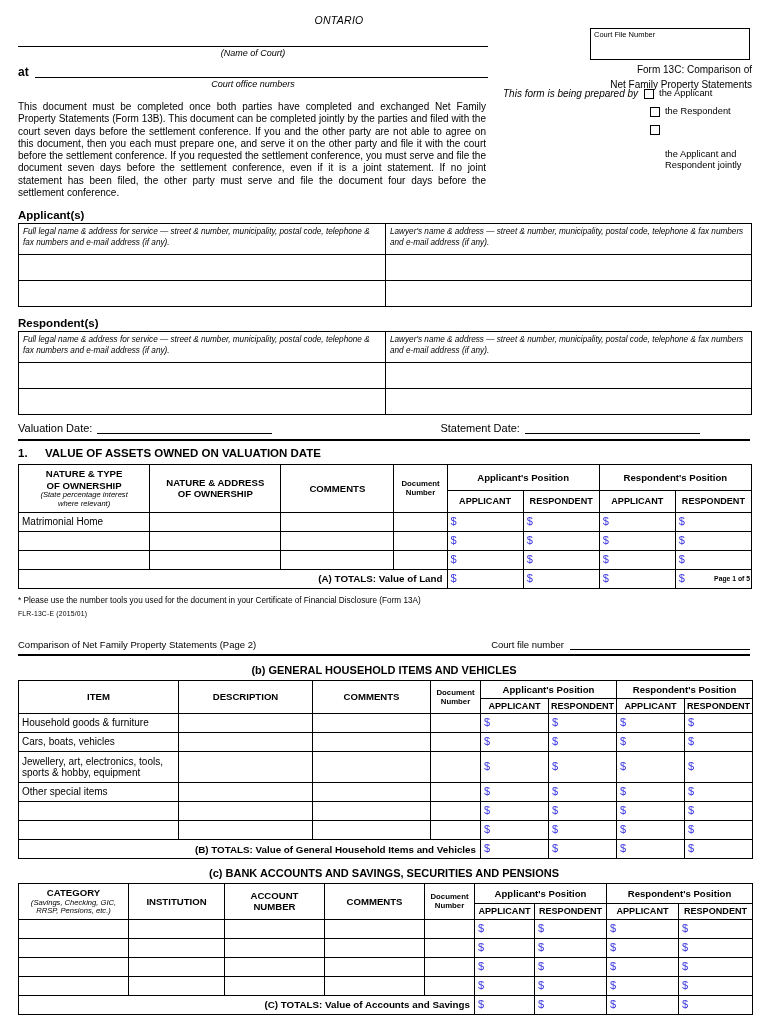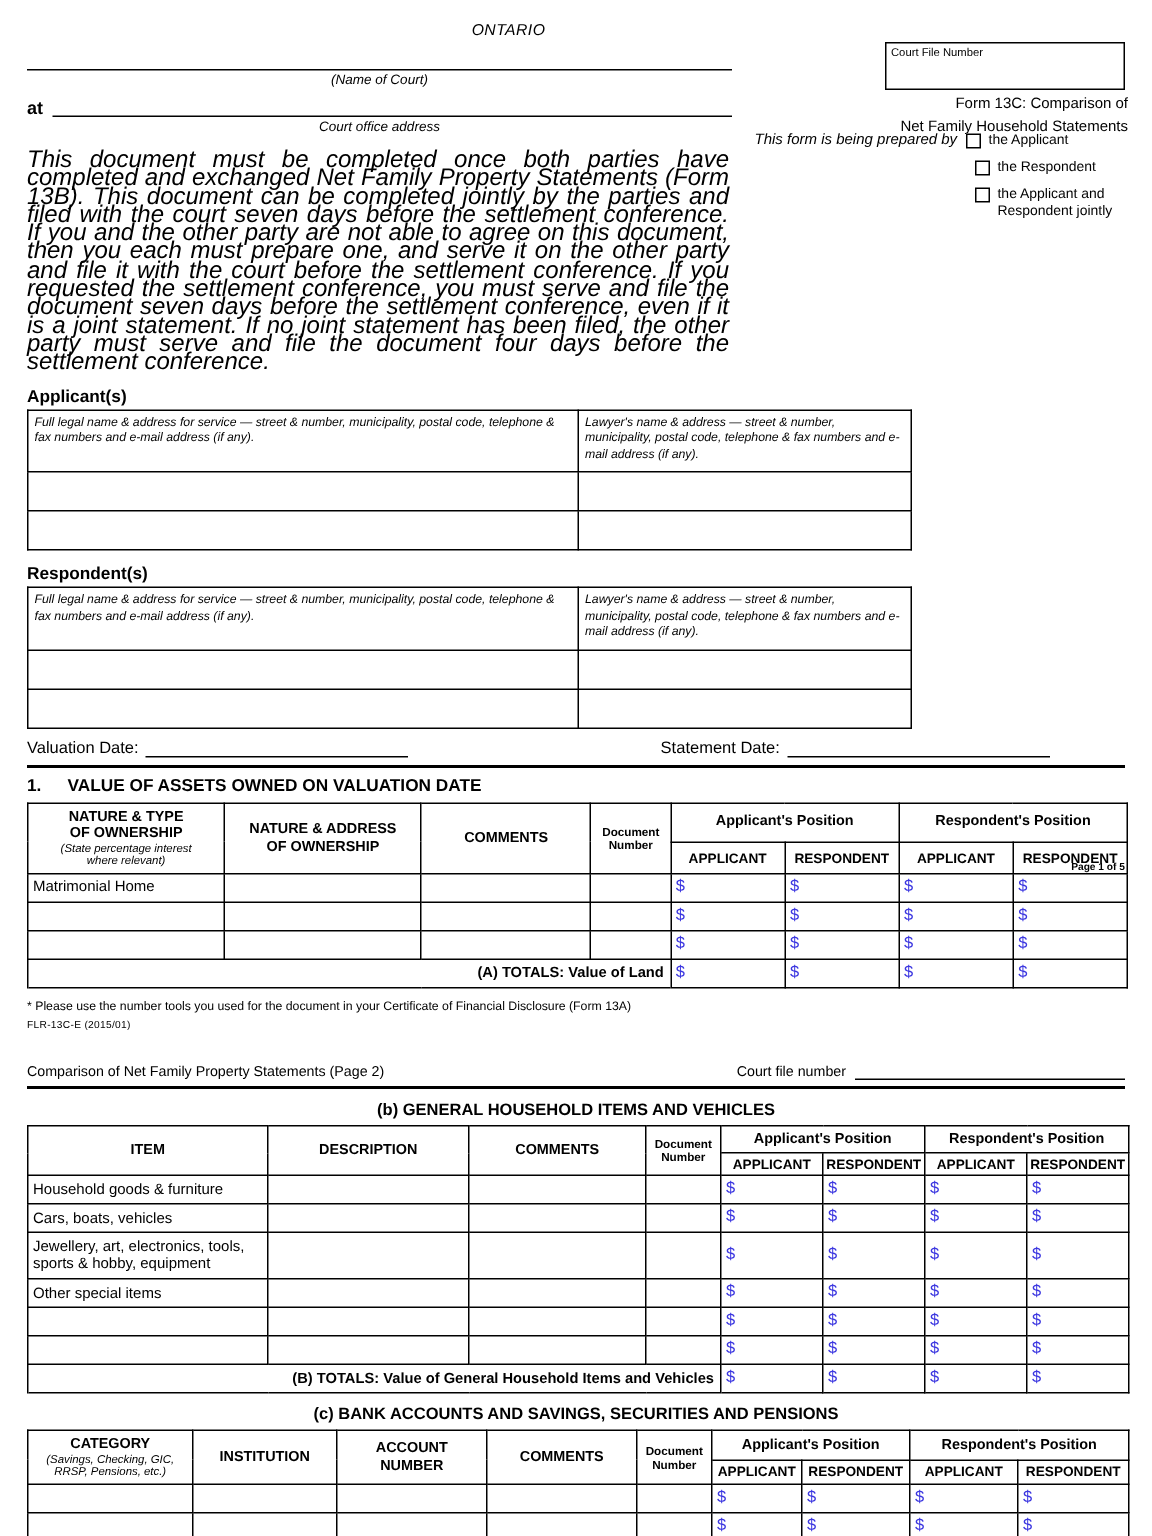--- a/index.html
+++ b/index.html
@@ -38,35 +38,35 @@
     width: 160px; height: 32px;
     border: 1.2px solid #000;
     font-size: 7.5px; padding: 1px 3px;
   }
   .form-title {
     position: absolute; left: 520px; top: 62px; width: 232px;
     text-align: right; font-size: 10px; line-height: 15px;
   }
 
   .instr {
-    font-style: italic; font-size: 16px; line-height: 12.3px;
+    font-size: 10px; line-height: 12.3px;
     text-align: justify; width: 468px; margin-top: 12px;
   }
 
   .prep-block { position: absolute; left: 503px; top: 88px; width: 255px; font-size: 9.5px; }
   .prep-lead { font-style: italic; font-size: 10px; display: inline-block; }
   .prep-row { display: flex; align-items: flex-start; margin-bottom: 7px; }
   .cbx {
     width: 10px; height: 10px; border: 1.1px solid #000;
     background: #fff; flex: 0 0 auto; margin-right: 5px; margin-top: 1px;
   }
   .prep-txt { font-size: 9.3px; line-height: 11px; }
 
   .sec-label { font-weight: bold; font-size: 11.5px; margin: 10px 0 2px 0; }
-  .party-tbl { width: 590px; border: 1.2px solid #000; border-collapse: collapse; }
+  .party-tbl { width: 734px; border: 1.2px solid #000; border-collapse: collapse; }
   .party-tbl td { border: 1px solid #000; vertical-align: top; }
   .party-hdr { font-style: italic; font-size: 8.2px; line-height: 10.5px; padding: 3px 4px 6px 4px; }
   .party-blank { height: 26px; }
 
   .dates-row { display: flex; margin-top: 7px; font-size: 11px; align-items: flex-end; }
   .dates-lbl { padding-right: 5px; }
   .dates-line { width: 175px; border-bottom: 1.2px solid #000; height: 1px; }
   .dates-gap { width: 168px; }
 
   .thick-rule { border-bottom: 2.4px solid #000; margin-top: 5px; }
@@ -115,46 +115,46 @@
 <div class="page p1">
 
   <div class="ontario">ONTARIO</div>
 
   <div class="cfn-box">
     <span>Court File Number</span>
   </div>
 
   <div class="form-title">
     <div>Form 13C: Comparison of</div>
-    <div>Net Family Household Statements</div>
+    <div>Net Family Property Statements</div>
   </div>
 
   <div class="court-block">
     <div class="rule-line"></div>
     <div class="caption">(Name of Court)</div>
     <div class="at-row">
       <div class="at-label">at</div>
       <div class="at-line"></div>
     </div>
-    <div class="caption">Court office address</div>
+    <div class="caption">Court office numbers</div>
   </div>
 
   <div class="prep-block">
     <div class="prep-row">
       <div class="prep-lead" style="margin-right:6px;">This form is being prepared by</div>
       <div class="cbx"></div>
       <div class="prep-txt">the Applicant</div>
     </div>
     <div class="prep-row" style="margin-left:147px;">
       <div class="cbx"></div>
       <div class="prep-txt">the Respondent</div>
     </div>
     <div class="prep-row" style="margin-left:147px;">
       <div class="cbx"></div>
-      <div class="prep-txt" style="max-width:78px;">the Applicant and Respondent jointly</div>
+      <div class="prep-txt" style="max-width:78px;margin-top:25px;">the Applicant and Respondent jointly</div>
     </div>
   </div>
 
   <div class="instr">This document must be completed once both parties have completed and exchanged Net Family Property Statements (Form 13B). This document can be completed jointly by the parties and filed with the court seven days before the settlement conference. If you and the other party are not able to agree on this document, then you each must prepare one, and serve it on the other party and file it with the court before the settlement conference. If you requested the settlement conference, you must serve and file the document seven days before the settlement conference, even if it is a joint statement. If no joint statement has been filed, the other party must serve and file the document four days before the settlement conference.</div>
 
   <div class="sec-label">Applicant(s)</div>
   <table class="party-tbl">
     <tbody>
         <tr>
       <td class="party-hdr" style="width:367px;">Full legal name &amp; address for service — street &amp; number, municipality, postal code, telephone &amp; fax numbers and e-mail address (if any).</td>

